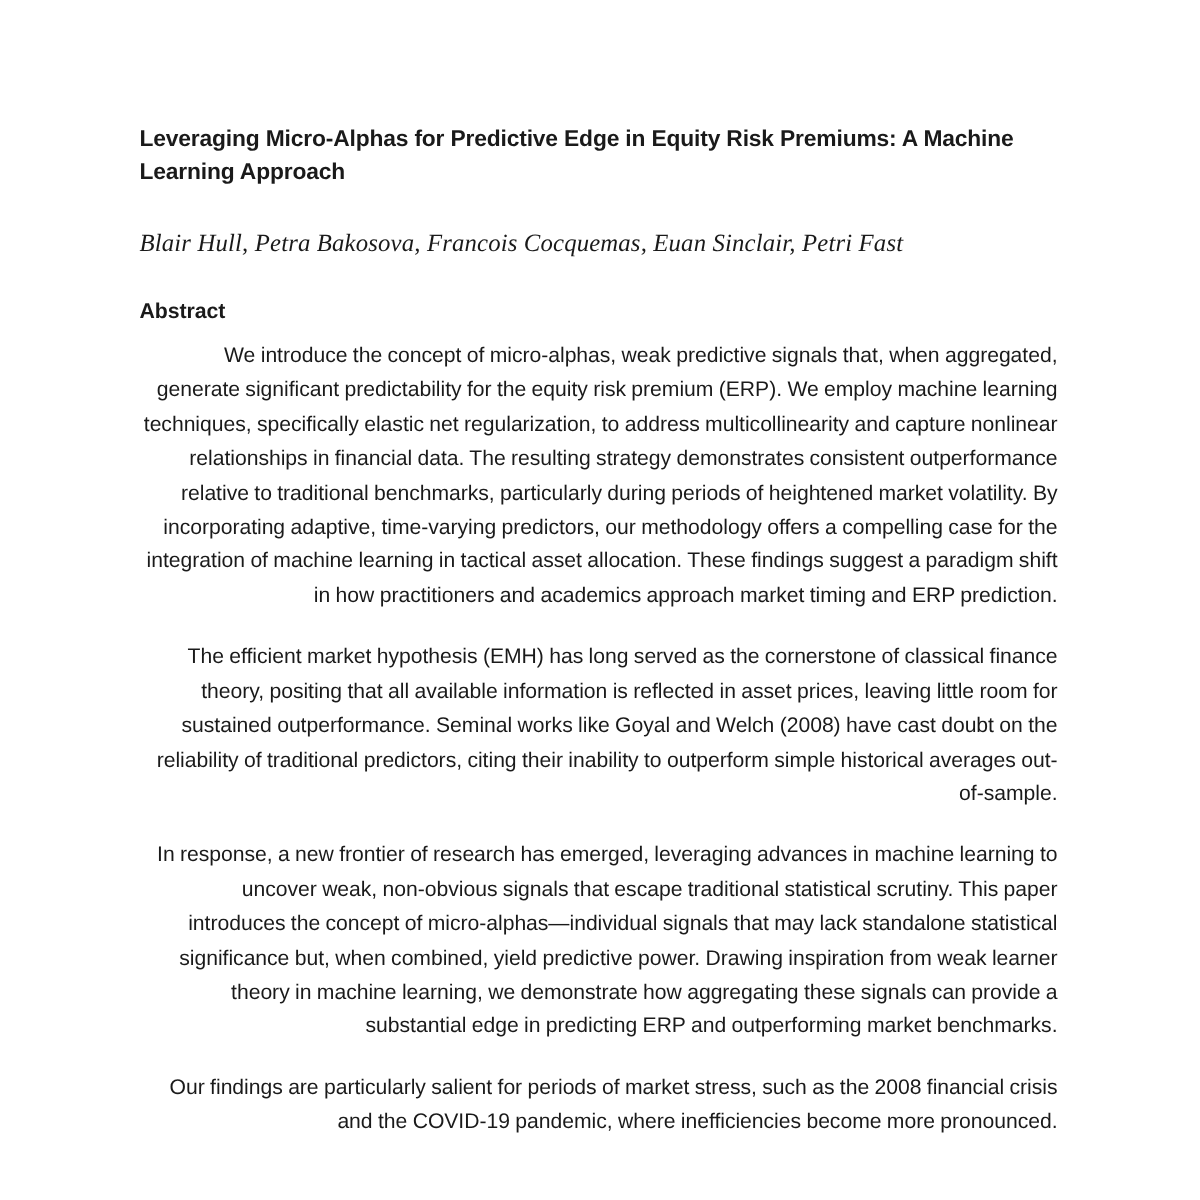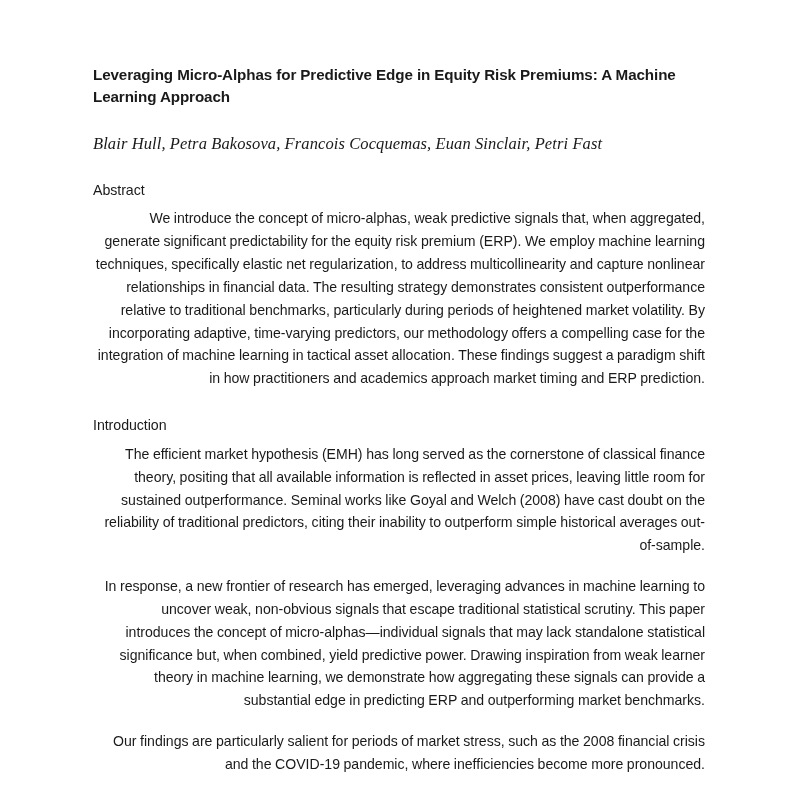--- a/index.html
+++ b/index.html
@@ -12,21 +12,21 @@
     height: 800px;
     overflow: hidden;
     font-family: "Liberation Sans", sans-serif;
     color: #1a1a1a;
     -webkit-font-smoothing: antialiased;
   }
   #page {
     box-sizing: border-box;
     width: 800px;
     height: 800px;
-    padding: 64px 95px 0 93px;
+    padding: 82px 95px 0 93px;
     background: #ffffff;
     overflow: hidden;
   }
   .doc-title {
     font-size: 15.2px;
     font-weight: bold;
     line-height: 1.42;
     letter-spacing: -0.1px;
     margin: 0 0 26px 0;
     max-width: 600px;
@@ -34,21 +34,21 @@
   .authors {
     font-family: "Liberation Serif", serif;
     font-style: italic;
     font-size: 16.5px;
     line-height: 1.3;
     margin: 0 0 26px 0;
     letter-spacing: 0.1px;
   }
   .section-heading {
     font-size: 14.2px;
-    font-weight: normal;
+    font-weight: bold;
     line-height: 1.4;
     margin: 0 0 7px 0;
     letter-spacing: -0.05px;
   }
   .section-heading.spaced {
     margin-top: 26px;
   }
   p.body-text {
     font-size: 14.1px;
     line-height: 1.62;
@@ -70,21 +70,20 @@
 <div id="page">
 
   <h1 class="doc-title">Leveraging Micro-Alphas for Predictive Edge in Equity Risk Premiums: A Machine Learning Approach</h1>
 
   <div class="authors">Blair Hull, Petra Bakosova, Francois Cocquemas, Euan Sinclair, Petri Fast</div>
 
   <h2 class="section-heading">Abstract</h2>
 
   <p class="body-text abstract-body">We introduce the concept of micro-alphas, weak predictive signals that, when aggregated, generate significant predictability for the equity risk premium (ERP). We employ machine learning techniques, specifically elastic net regularization, to address multicollinearity and capture nonlinear relationships in financial data. The resulting strategy demonstrates consistent outperformance relative to traditional benchmarks, particularly during periods of heightened market volatility. By incorporating adaptive, time-varying predictors, our methodology offers a compelling case for the integration of machine learning in tactical asset allocation. These findings suggest a paradigm shift in how practitioners and academics approach market timing and ERP prediction.</p>
 
-  <h2 class="section-heading spaced">Introduction</h2>
 
   <p class="body-text">The efficient market hypothesis (EMH) has long served as the cornerstone of classical finance theory, positing that all available information is reflected in asset prices, leaving little room for sustained outperformance. Seminal works like Goyal and Welch (2008) have cast doubt on the reliability of traditional predictors, citing their inability to outperform simple historical averages out-of-sample.</p>
 
   <p class="body-text">In response, a new frontier of research has emerged, leveraging advances in machine learning to uncover weak, non-obvious signals that escape traditional statistical scrutiny. This paper introduces the concept of micro-alphas—individual signals that may lack standalone statistical significance but, when combined, yield predictive power. Drawing inspiration from weak learner theory in machine learning, we demonstrate how aggregating these signals can provide a substantial edge in predicting ERP and outperforming market benchmarks.</p>
 
   <p class="body-text">Our findings are particularly salient for periods of market stress, such as the 2008 financial crisis and the COVID-19 pandemic, where inefficiencies become more pronounced.</p>
 
 </div>
 
 </body></html>

